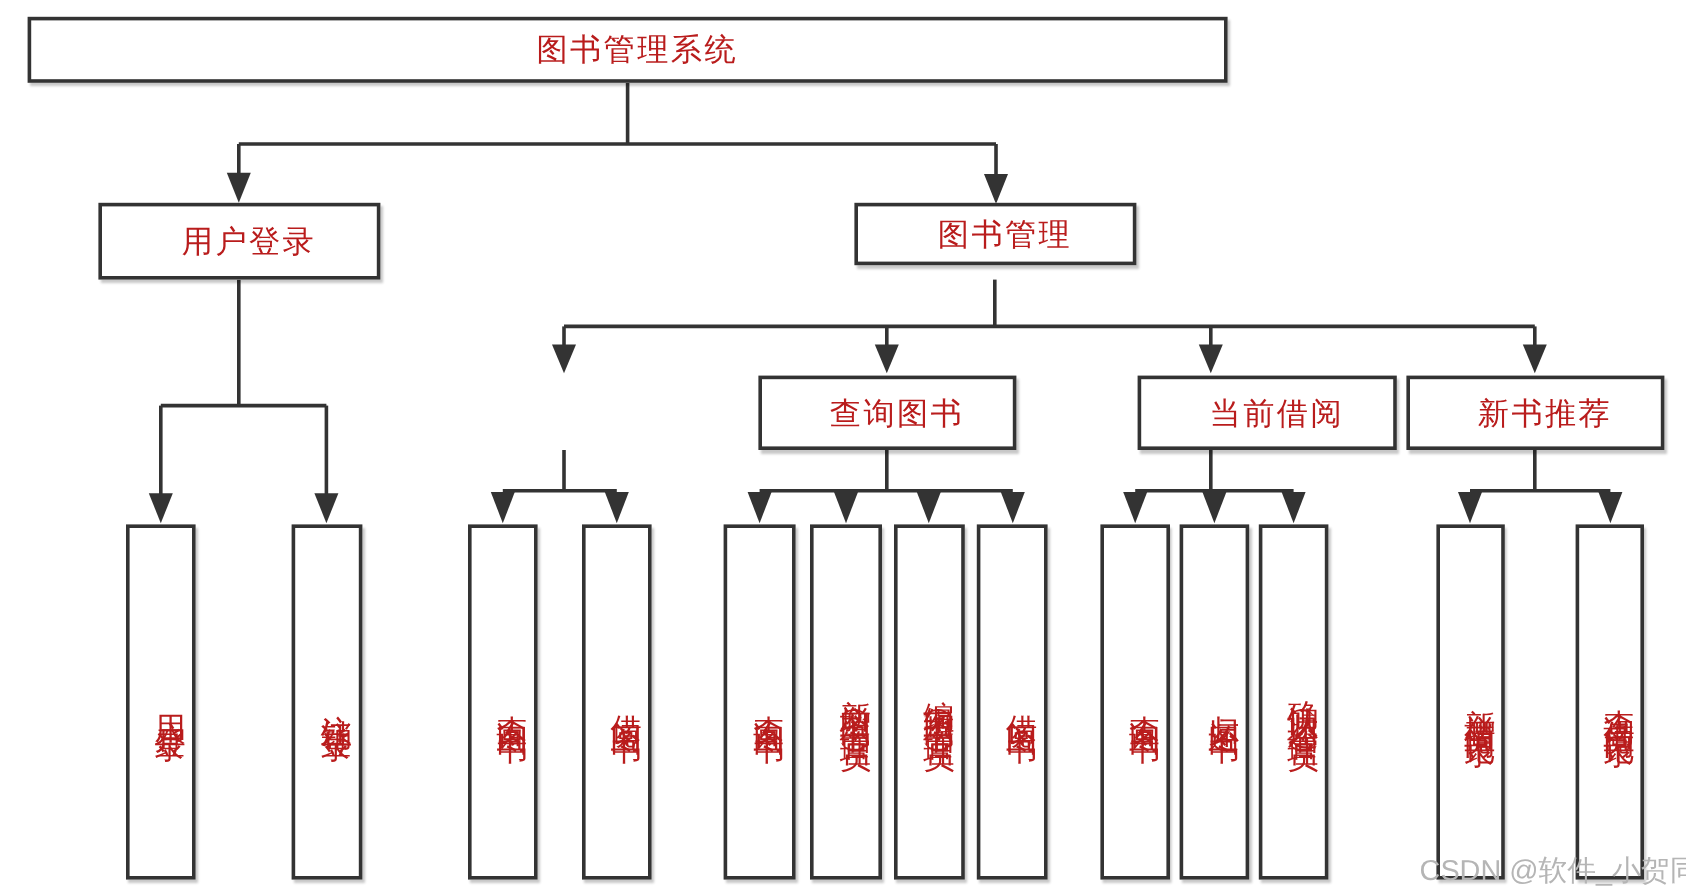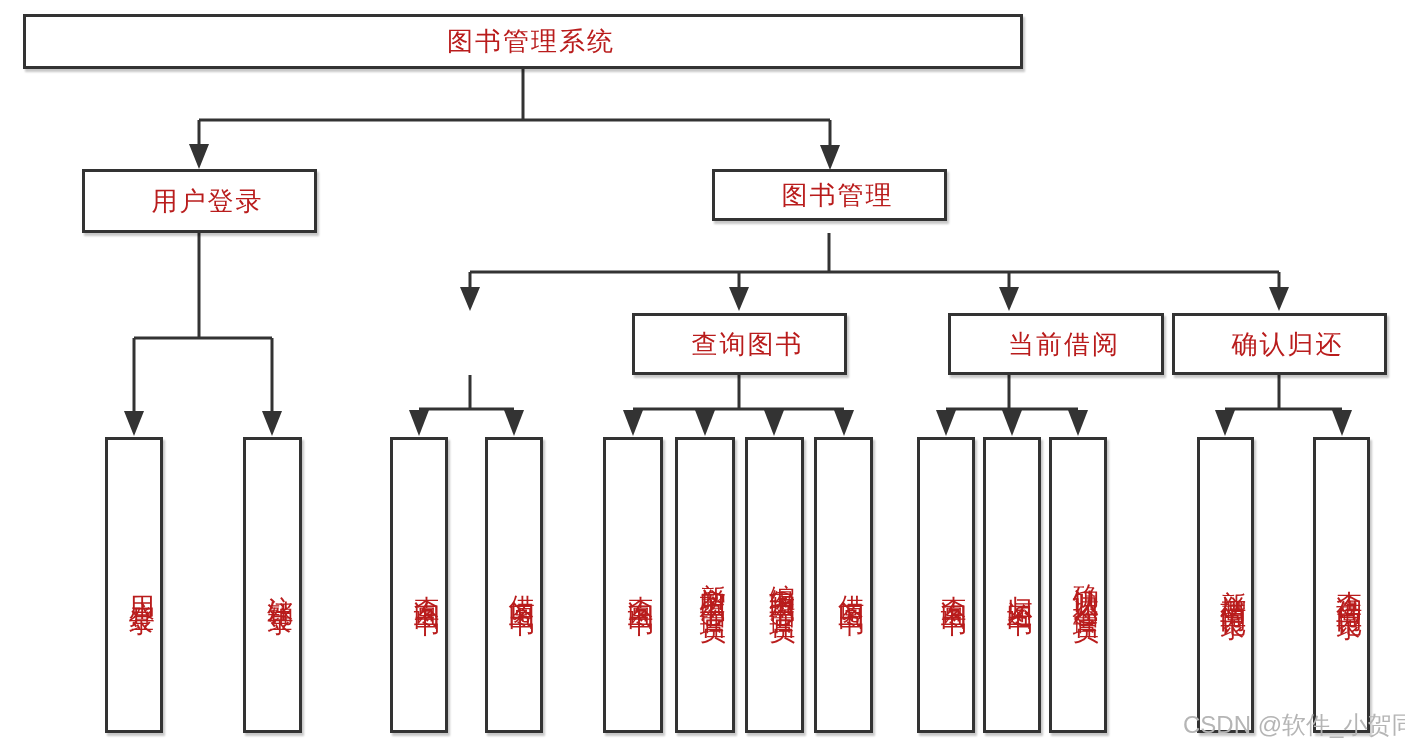--- a/index.html
+++ b/index.html
@@ -134,21 +134,21 @@
     </g>
   </svg>
 
   <div class="node n-root">图书管理系统</div>
 
   <div class="node n-user">用户登录</div>
   <div class="node n-mgmt">图书管理</div>
 
   <div class="node n-l3 n-bb">查询图书</div>
   <div class="node n-l3 n-cb">当前借阅</div>
-  <div class="node n-l3 n-rr">确认归还</div>
+  <div class="node n-l3 n-rr">新书推荐</div>
 
   <div class="leaf lf-a1">用户登录</div>
   <div class="leaf lf-a2">注销登录</div>
 
   <div class="leaf lf-b1">查询图书</div>
   <div class="leaf lf-b2">借阅图书</div>
 
   <div class="leaf lf-c1">查询图书</div>
   <div class="leaf lf-c2">新增图书（管理员）</div>
   <div class="leaf lf-c3">编辑图书（管理员）</div>

